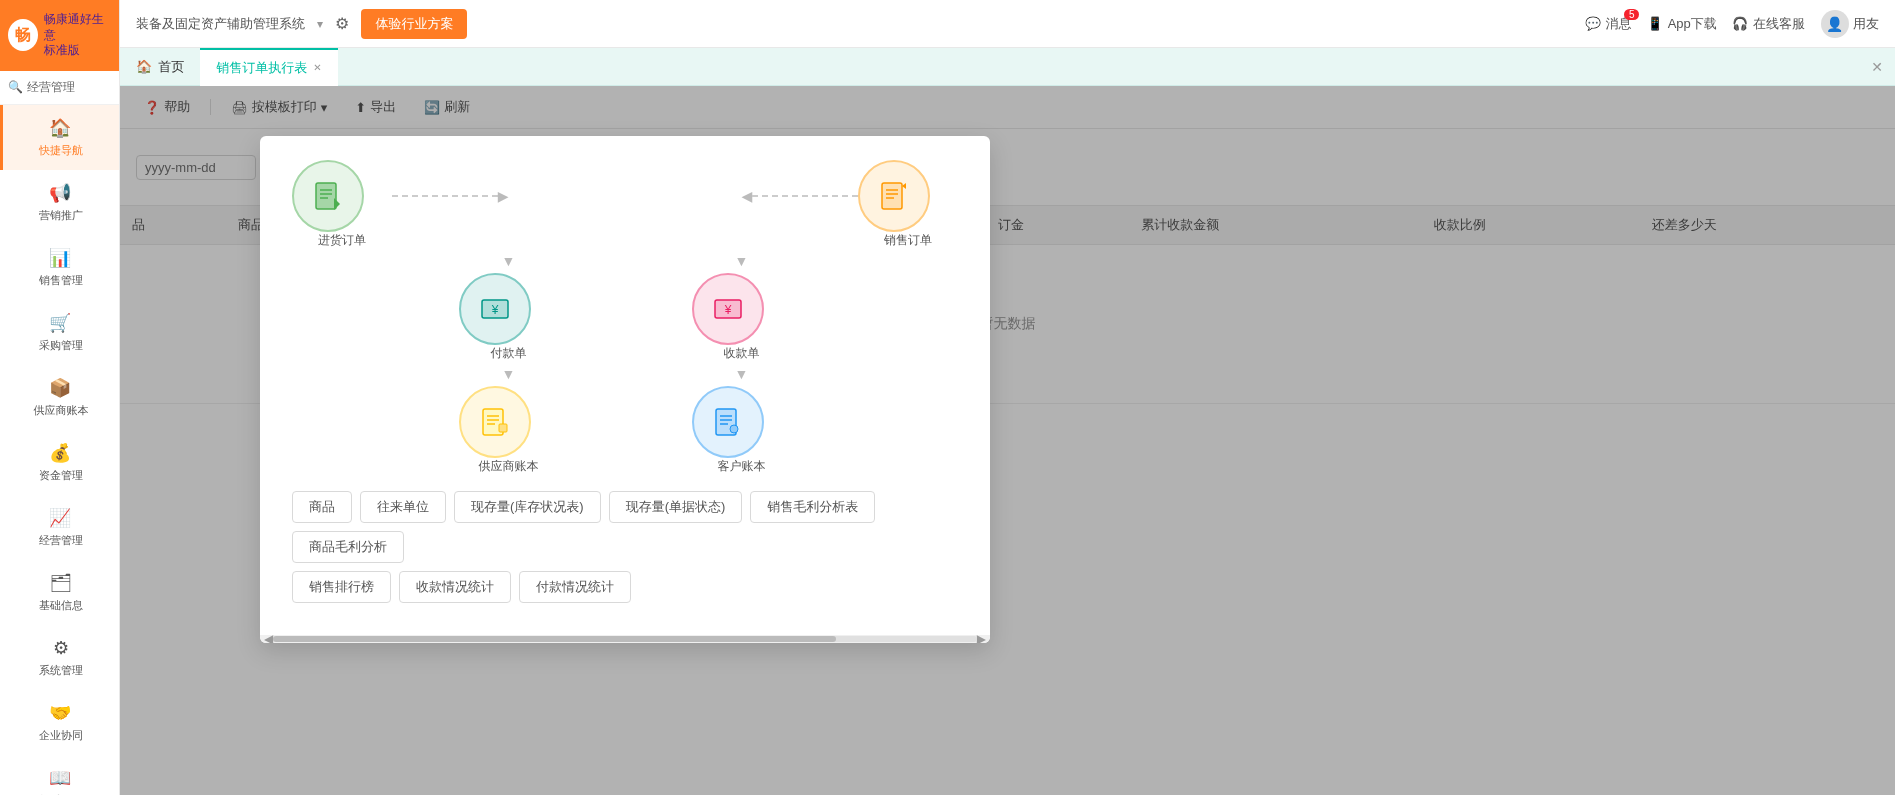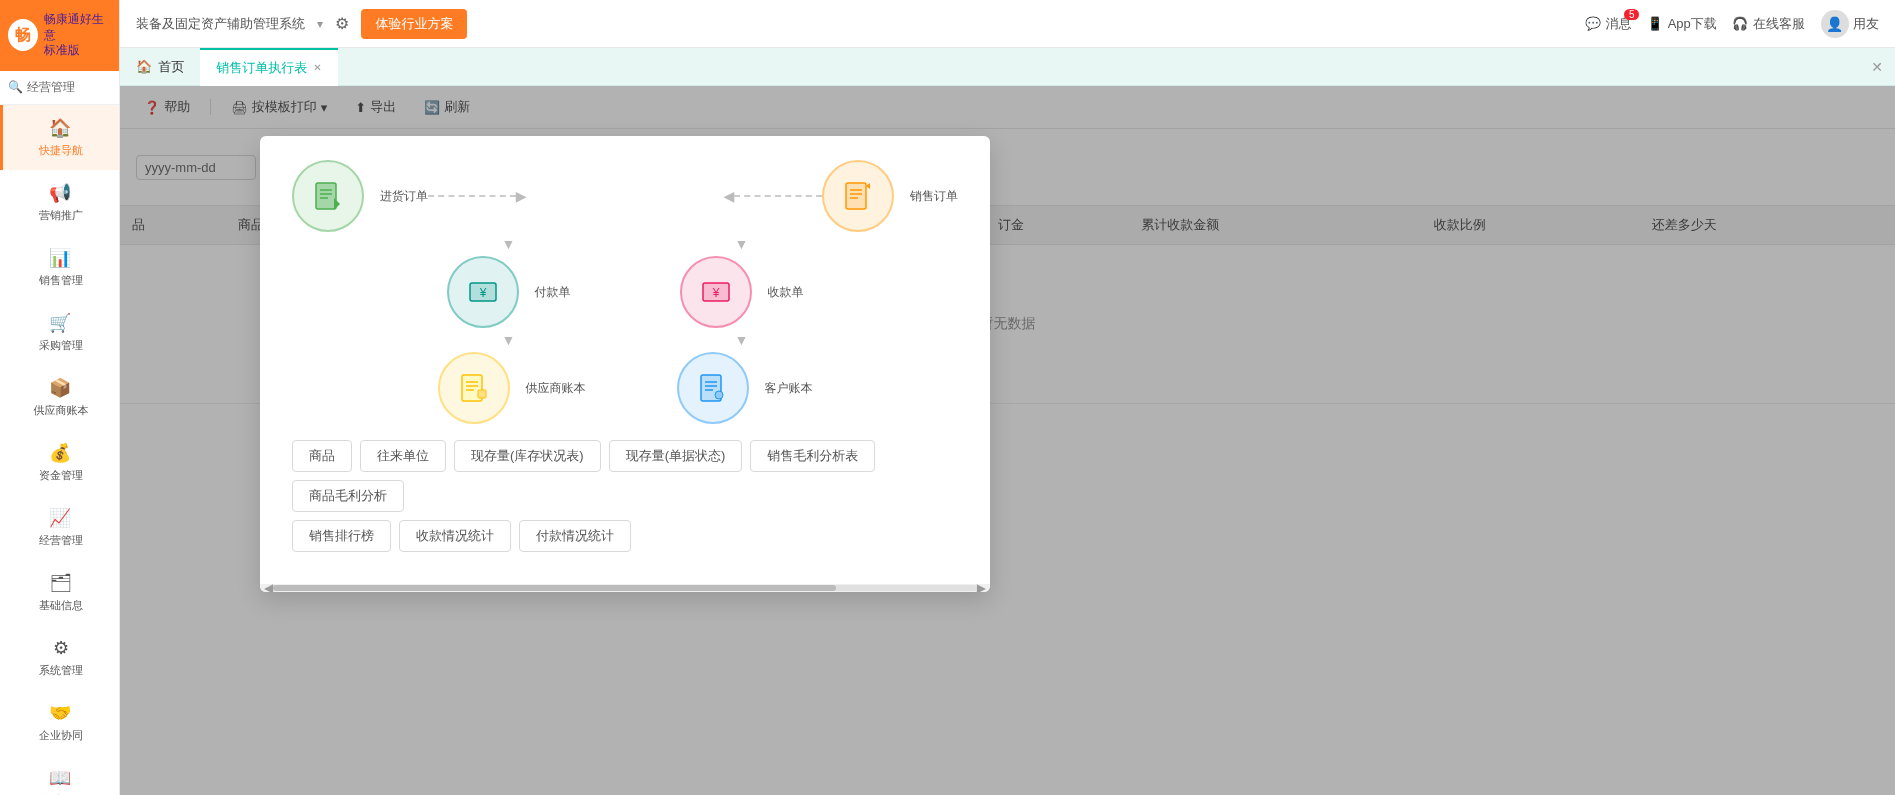--- a/index.html
+++ b/index.html
@@ -65,21 +65,21 @@
     
     .table-container { flex: 1; overflow: auto; background: #fff; margin: 0; }
     .data-table { width: 100%; border-collapse: collapse; }
     .data-table th { background: #f5f5f5; color: #555; font-weight: 500; padding: 10px 12px; text-align: left; border-bottom: 1px solid #e8e8e8; font-size: 13px; white-space: nowrap; }
     .data-table td { padding: 10px 12px; border-bottom: 1px solid #f0f0f0; font-size: 13px; color: #333; }
 
     
     .modal-overlay { position: absolute; top: 0; left: 0; right: 0; bottom: 0; background: rgba(0,0,0,0.3); z-index: 100; display: flex; align-items: flex-start; justify-content: flex-start; }
     .modal-box { background: #fff; width: 730px; margin: 50px 0 0 140px; border-radius: 6px; box-shadow: 0 8px 24px rgba(0,0,0,0.15); overflow: hidden; max-height: 560px; }
     .modal-flow { padding: 24px 32px; }
-    .flow-item { display: flex; flex-direction: row; align-items: center; gap: 16px; min-width: 100px; }
+    .flow-item { display: flex; flex-direction: column; gap: 0; min-width: 100px; }
     .flow-item-label { font-size: 12px; color: #555; text-align: center; }
     .flow-circle { width: 72px; height: 72px; border-radius: 50%; display: flex; align-items: center; justify-content: center; font-size: 28px; }
     .flow-circle.green { background: #e8f5e9; color: #4caf50; border: 2px solid #a5d6a7; }
     .flow-circle.red { background: #fce4ec; color: #e91e63; border: 2px solid #f48fb1; }
     .flow-circle.purple { background: #f3e5f5; color: #9c27b0; border: 2px solid #ce93d8; }
     .flow-circle.orange { background: #fff3e0; color: #ff9800; border: 2px solid #ffcc80; }
     .flow-circle.teal { background: #e0f2f1; color: #009688; border: 2px solid #80cbc4; }
     .flow-circle.pink { background: #fce4ec; color: #e91e63; border: 2px solid #f48fb1; }
     .flow-circle.amber { background: #fff8e1; color: #ffc107; border: 2px solid #ffe082; }
     .flow-circle.blue { background: #e3f2fd; color: #2196f3; border: 2px solid #90caf9; }

